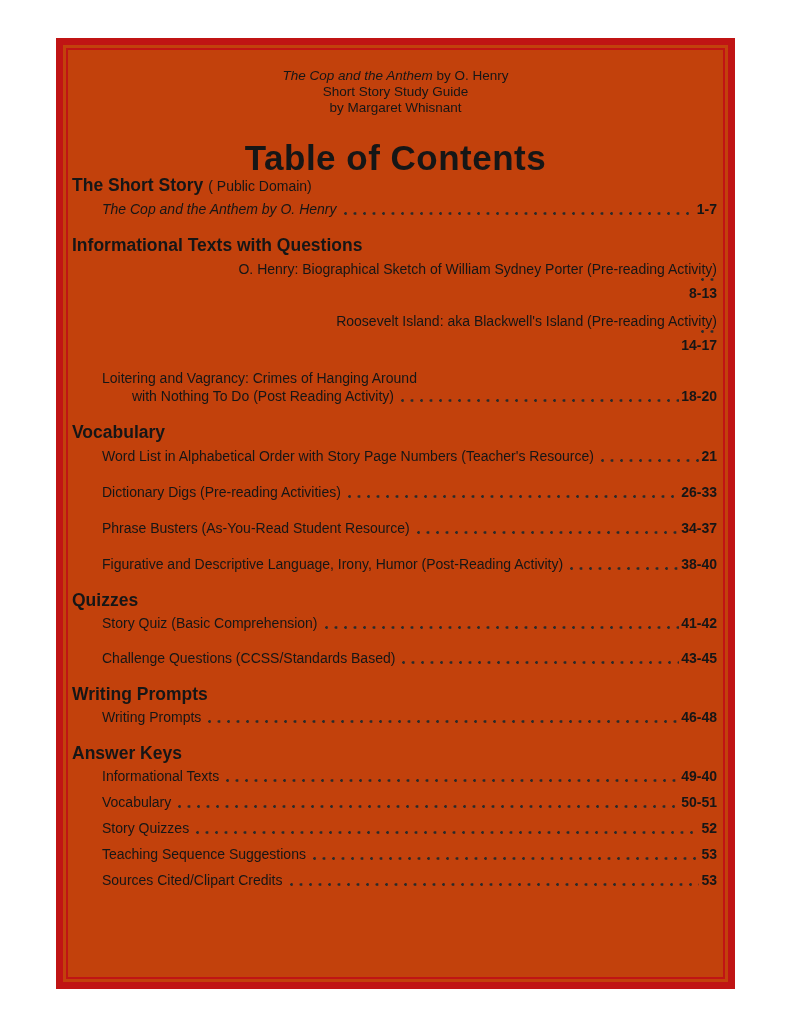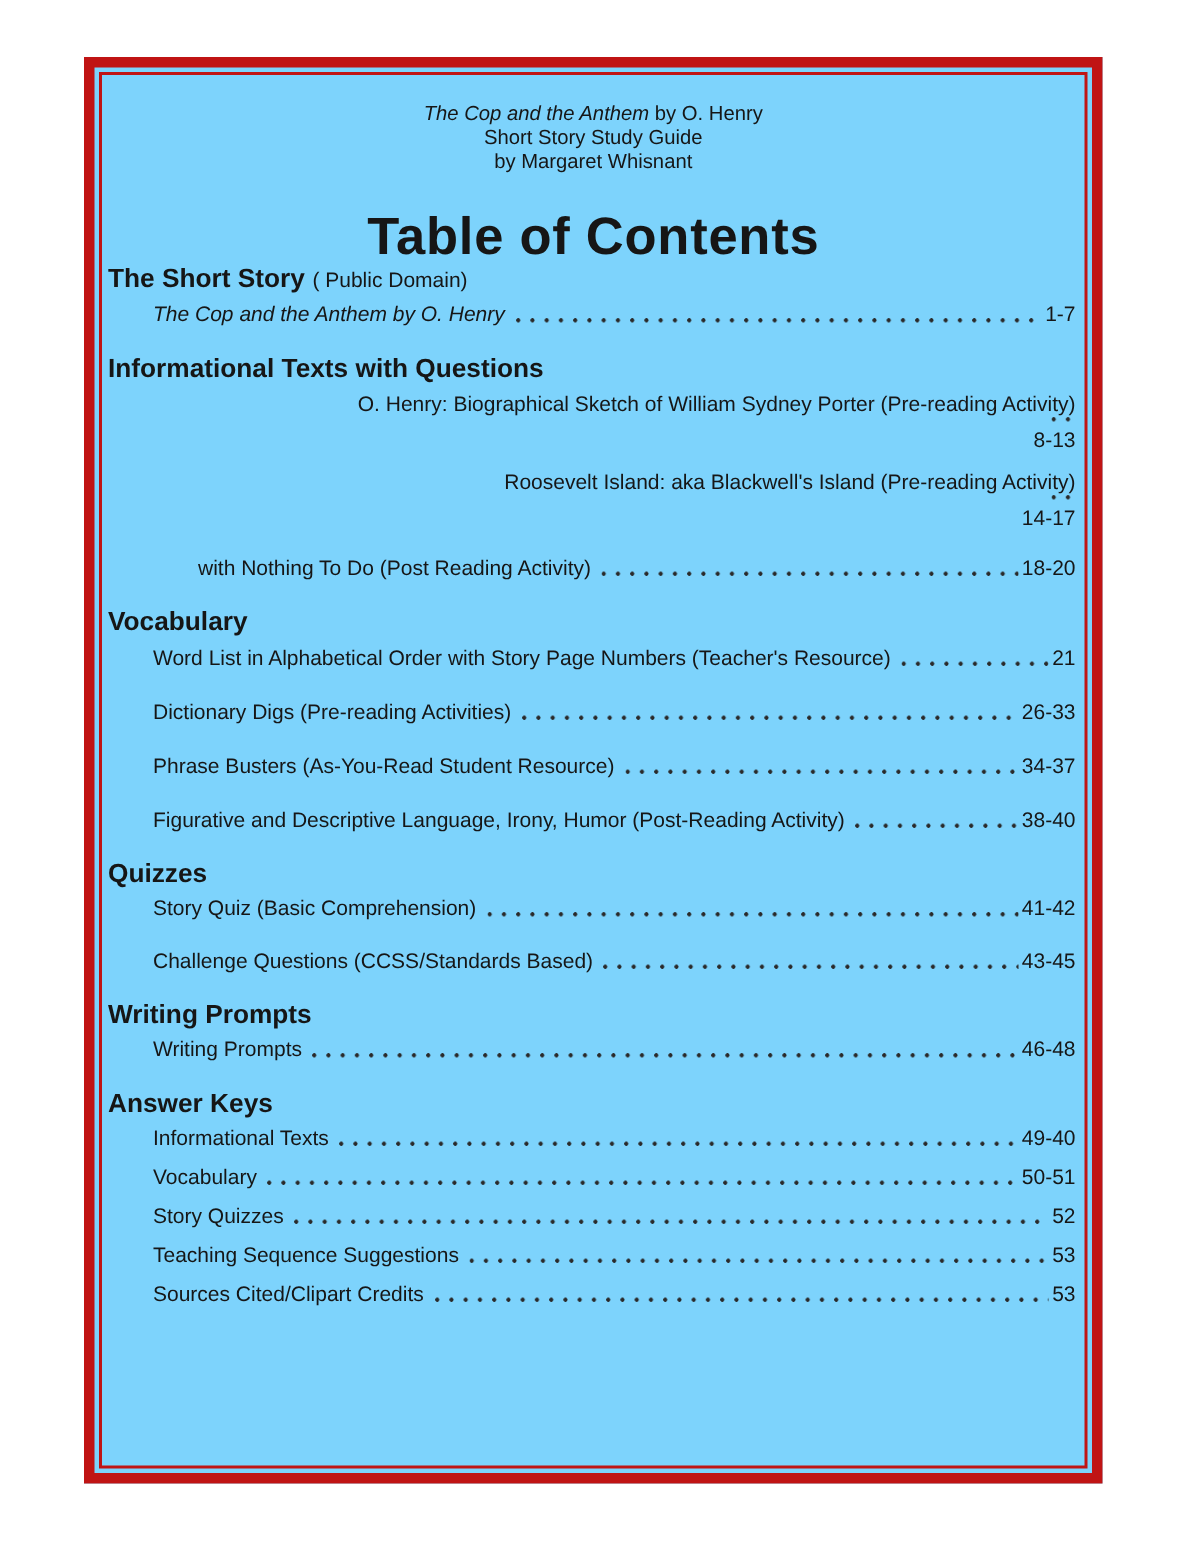--- a/index.html
+++ b/index.html
@@ -15,21 +15,21 @@
     color:var(--ink);
     position:relative;
     overflow:hidden;
   }
   .frame{
     position:absolute;
     left:56px;top:38px;
     width:679px;height:951px;
     border:7px solid var(--red);
     box-sizing:border-box;
-    background:#7dd3fc;
+    background:#c2410c;
   }
   .frame-inner{
     position:absolute;
     inset:3px;
     border:2px solid var(--red);
     box-sizing:border-box;
     padding:10px 4px 0 4px;
     overflow:hidden;
   }
   
@@ -74,21 +74,21 @@
   ul.rows{list-style:none;margin:0;padding:0;}
   .toc-row{
     margin-left:30px;
     font-size:14px;
     line-height:18px;
     padding-right:2px;
   }
   .line{display:flex;align-items:flex-end;}
   .indent2{margin-left:30px;align-items:flex-end;}
   .label{white-space:nowrap;}
-  .page{white-space:nowrap;}
+  .page{white-space:nowrap;font-weight:bold;}
   .leader{
     flex:1 1 auto;
     min-width:14px;
     height:3px;
     margin:0 2px 3px 7px;
     background-image:radial-gradient(circle at 1.5px 1.5px, var(--dot) 1.2px, transparent 1.55px);
     background-size:9.5px 3px;
     background-repeat:repeat-x;
     background-position:left bottom;
   }
@@ -137,20 +137,23 @@
           <span class="label">O. Henry: Biographical Sketch of William Sydney Porter (Pre-reading Activity)</span>
           <span class="leader"></span>
           <span class="page">8-13</span>
         </li>
         <li class="toc-row line">
           <span class="label">Roosevelt Island: aka Blackwell's Island (Pre-reading Activity)</span>
           <span class="leader"></span>
           <span class="page">14-17</span>
         </li>
         <li class="toc-row two-line">
+          <div class="line">
+            <span class="label">Loitering and Vagrancy: Crimes of Hanging Around</span>
+          </div>
           <div class="line indent2">
             <span class="label">with Nothing To Do (Post Reading Activity)</span>
             <span class="leader"></span>
             <span class="page">18-20</span>
           </div>
         </li>
       </ul>
     </section>
 
     <section class="toc-section s-vocab">

